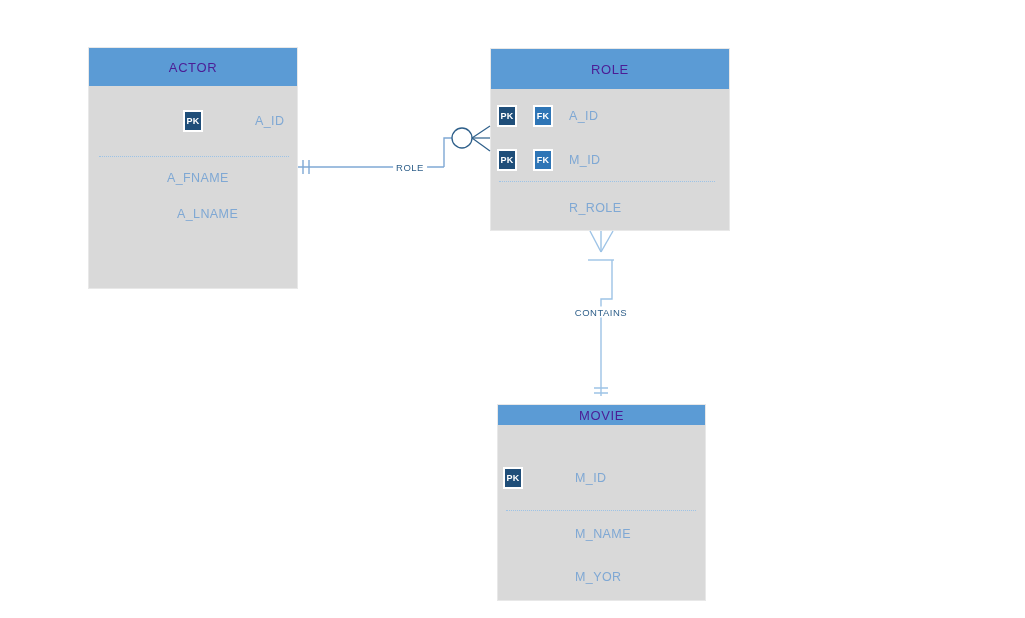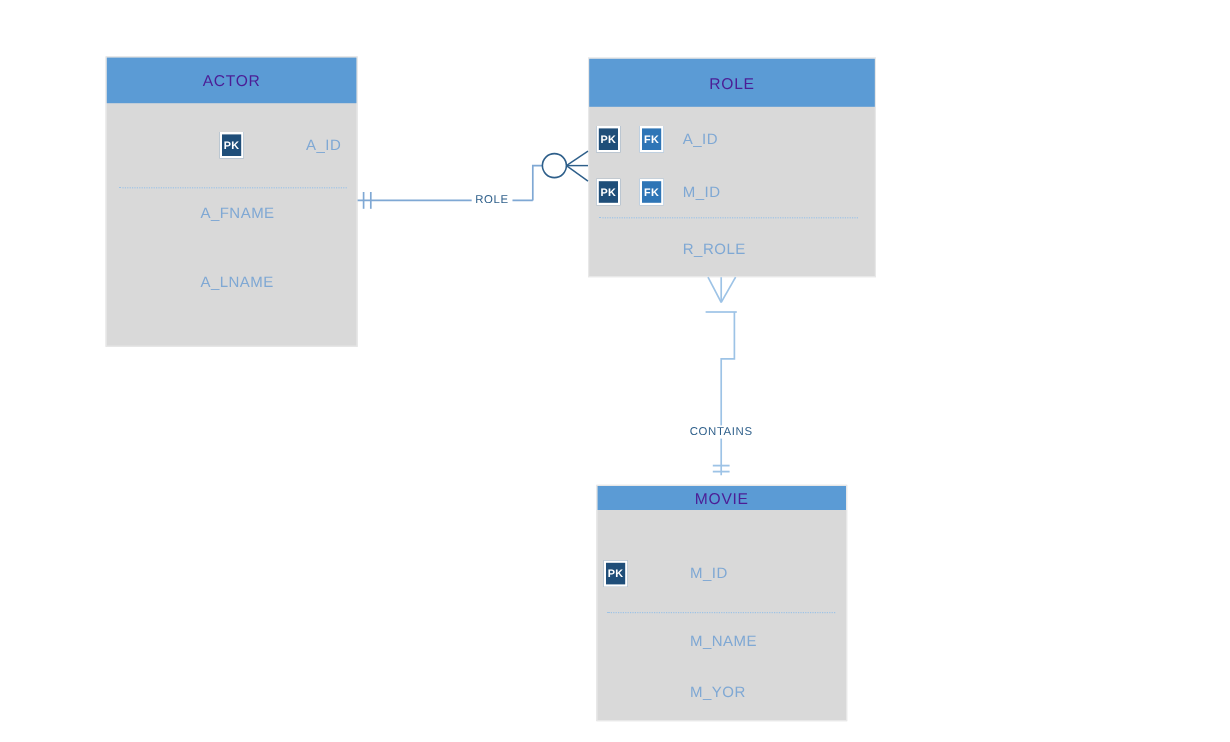--- a/index.html
+++ b/index.html
@@ -118,21 +118,21 @@
       <span class="badge pk" style="left:94px;">PK</span>
       <span class="attr-name" style="left:166px;">A_ID</span>
     </div>
 
     <div class="separator" style="left:10px; top:108px; width:190px;"></div>
 
     <div class="attr-row" style="top:117px;">
       <span class="attr-name" style="left:78px;">A_FNAME</span>
     </div>
 
-    <div class="attr-row" style="top:174px;">
+    <div class="attr-row" style="top:153px;margin-left:10px;">
       <span class="attr-name" style="left:78px;">A_LNAME</span>
     </div>
 
   </div>
 
   <div class="entity" style="left:490px; top:48px; width:240px; height:183px;">
     <div class="entity-header" style="height:40px;">
       <span>ROLE</span>
     </div>
 
@@ -208,15 +208,15 @@
 
       <g stroke="#9dc3e6" stroke-width="1.5">
         <line x1="594" y1="388" x2="608" y2="388"></line>
         <line x1="594" y1="393" x2="608" y2="393"></line>
       </g>
     </g>
   </svg>
 
   <div class="rel-label" style="left:410px; top:167px; transform:translate(-50%,-50%);">ROLE</div>
 
-  <div class="rel-label" style="left:601px; top:312px; transform:translate(-50%,-50%);margin-top:48px;">CONTAINS</div>
+  <div class="rel-label" style="left:601px; top:312px; transform:translate(-50%,-50%);">CONTAINS</div>
 
 </div>
 
 </body></html>

